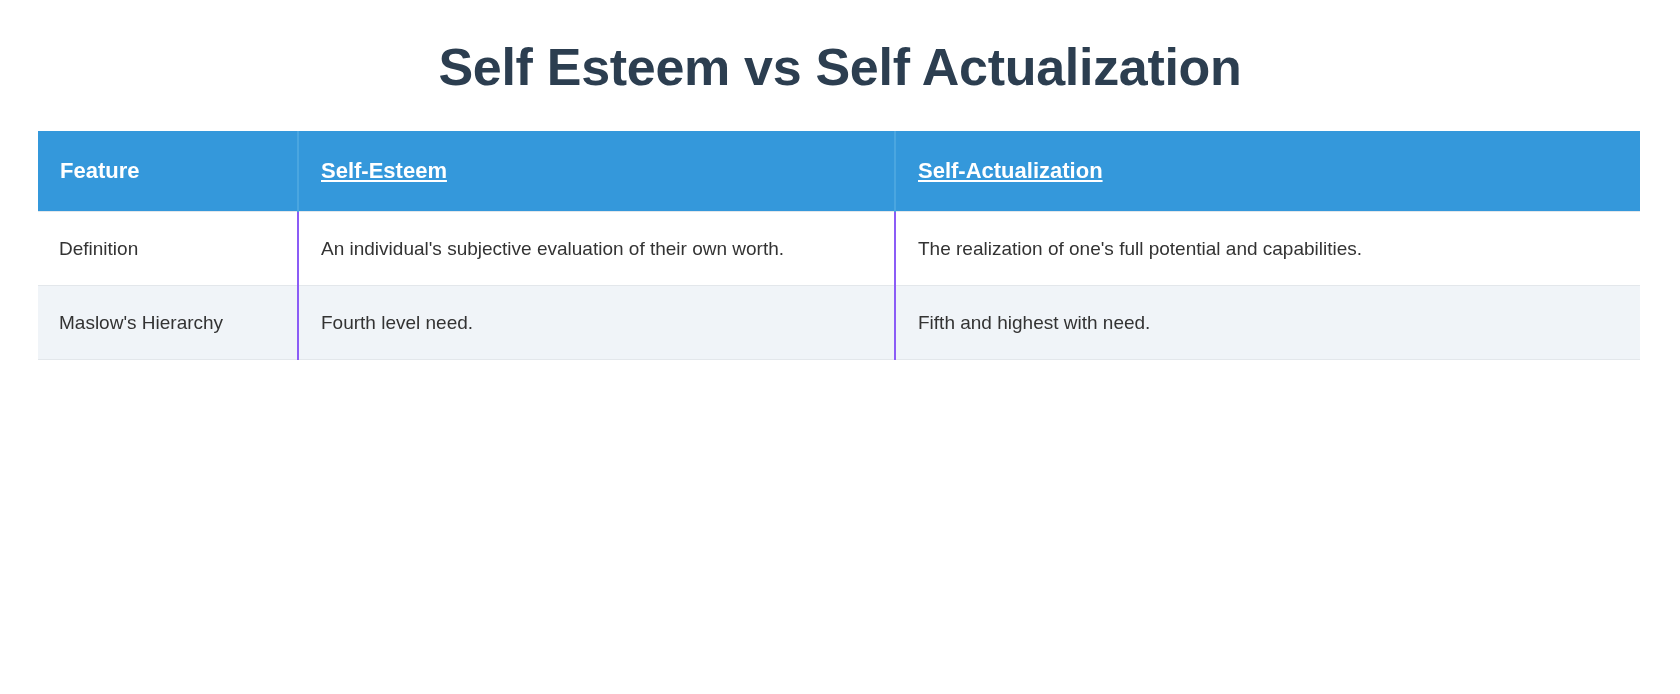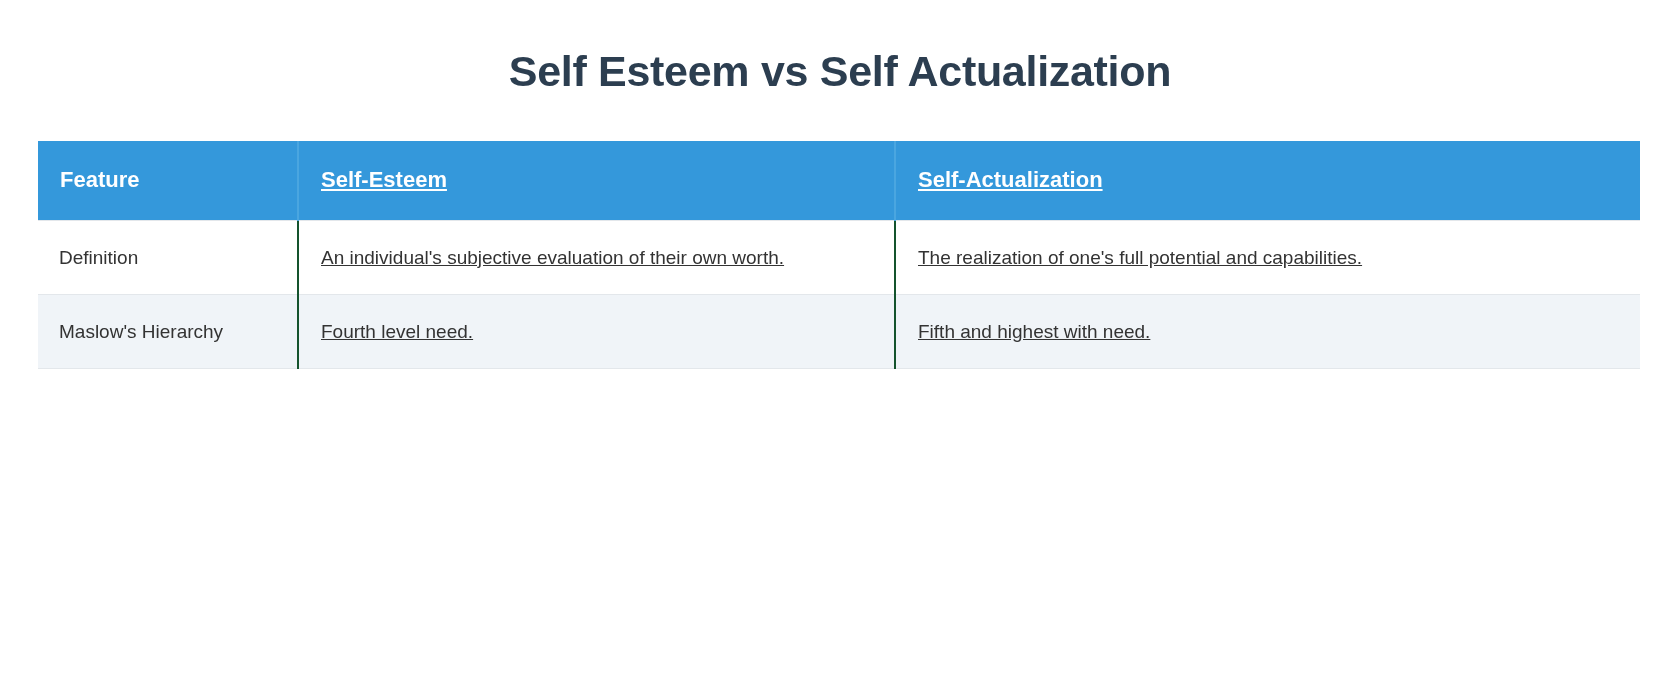--- a/index.html
+++ b/index.html
@@ -15,25 +15,25 @@
   }
   .page {
     position: relative;
     width: 1680px;
     height: 694px;
     box-sizing: border-box;
   }
   .page-title {
     text-align: center;
     font-family: "Liberation Sans", sans-serif;
-    font-size: 43px;
+    font-size: 52px;
     font-weight: bold;
     color: #2c3e50;
     letter-spacing: -0.3px;
-    margin: 16px;
+    margin: 6px;
     padding-top: 30px;
     padding-bottom: 0;
     line-height: 1.2;
   }
   .table-wrap {
     margin: 0 40px 0 38px;
     padding-top: 27px;
   }
   table.cmp {
     width: 1602px;
@@ -72,22 +72,21 @@
     height: 74px;
     box-sizing: border-box;
     border-bottom: 1px solid #e3e7eb;
     border-top: 1px solid #e3e7eb;
   }
   table.cmp tbody td.c1cell {
     padding-left: 21px;
   }
   table.cmp tbody td.c2cell,
   table.cmp tbody td.c3cell {
-    border-left: 2px solid #14532d;
-    text-decoration: underline;
+    border-left: 2px solid #8b5cf6;
   }
   table.cmp tbody tr.row-odd td {
     background: #ffffff;
   }
   table.cmp tbody tr.row-even td {
     background: #f0f4f8;
   }
   table.cmp tbody tr:last-child td {
     border-bottom: 1px solid #e3e7eb;
     margin-top: 7px;

